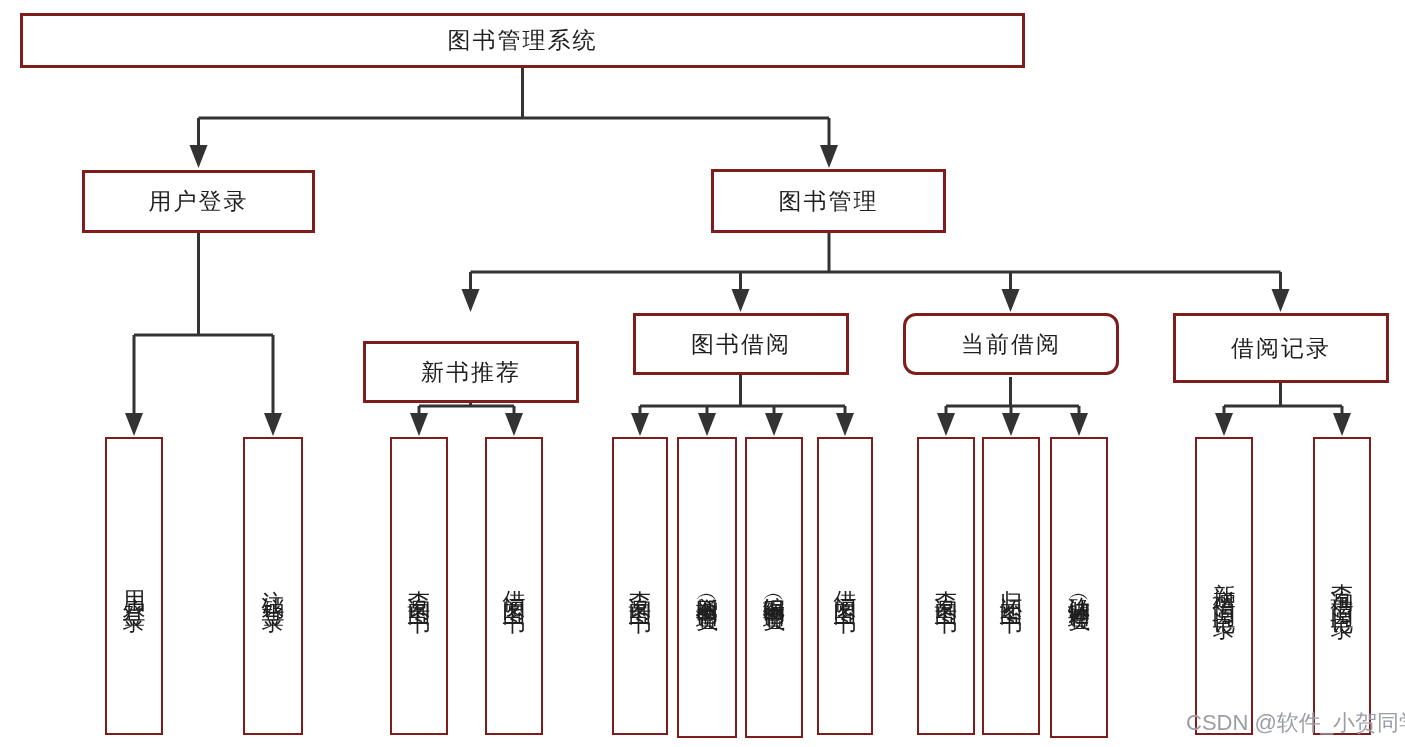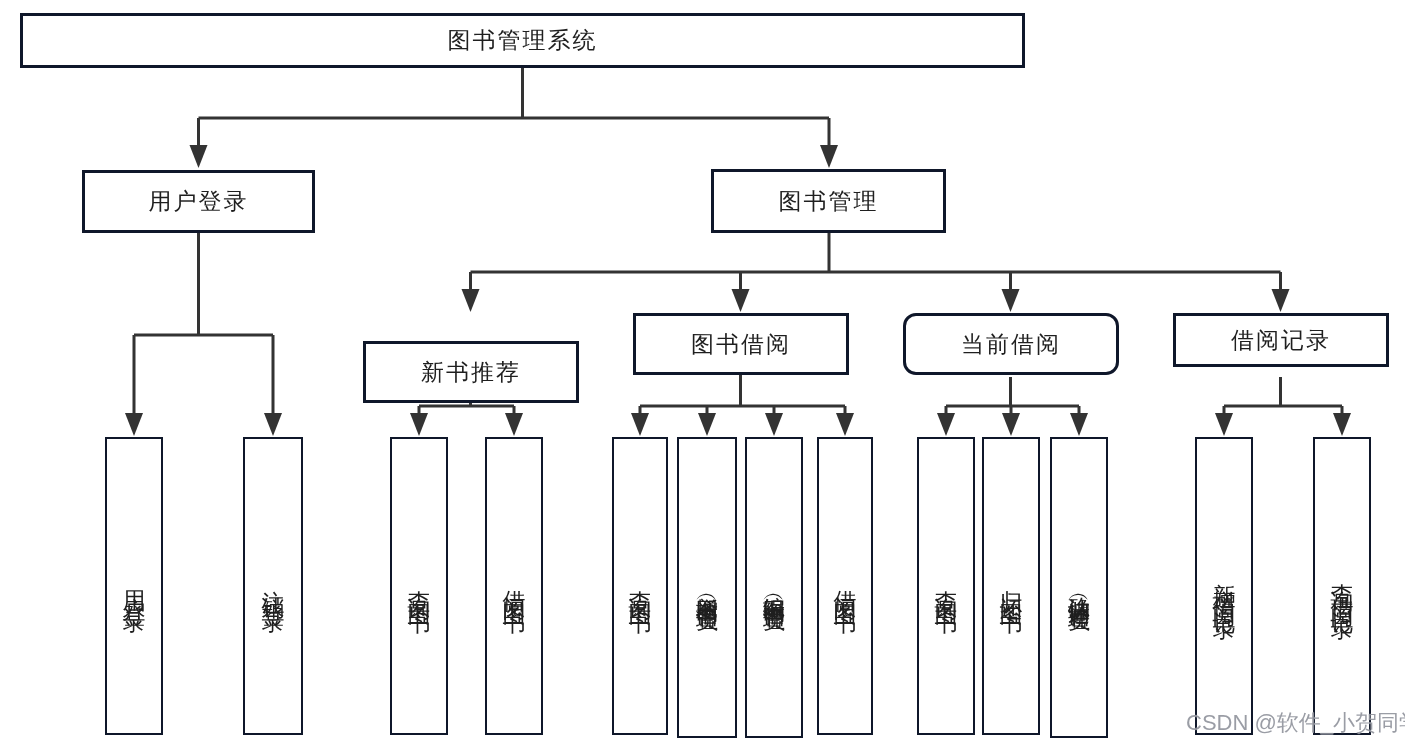--- a/index.html
+++ b/index.html
@@ -2,21 +2,21 @@
 <html><head>
 <meta charset="utf-8">
 <style>
   html,body{margin:0;padding:0;background:#ffffff;}
   .stage{
     position:relative;width:1405px;height:747px;background:#ffffff;
     font-family:"Liberation Sans",sans-serif;color:#1f1f1f;overflow:hidden;
   }
   .lines{position:absolute;left:0;top:0;z-index:1;}
   .box{
-    position:absolute;background:#ffffff;border:3px solid #0f172a;
+    position:absolute;background:#ffffff;border:3px solid #7f1d1d;
     box-sizing:border-box;display:flex;align-items:center;justify-content:center;
     z-index:2;
   }
   .hd{font-size:23px;letter-spacing:2px;white-space:nowrap;}
   .col{border-width:2.5px;}
   .vt{
     writing-mode:vertical-rl;text-orientation:mixed;
     font-size:23px;letter-spacing:7px;line-height:1;white-space:nowrap;
   }
   .vt.long{letter-spacing:2px;font-size:22px;}
@@ -72,21 +72,21 @@
   </svg>
 
   <div class="box hd" style="left:20px;top:13px;width:1005px;height:55px;">图书管理系统</div>
 
   <div class="box hd" style="left:82px;top:170px;width:233px;height:63px;">用户登录</div>
   <div class="box hd" style="left:711px;top:169px;width:235px;height:64px;">图书管理</div>
 
   <div class="box hd" style="left:363px;top:313px;width:216px;height:62px;margin-top:28px;">新书推荐</div>
   <div class="box hd" style="left:633px;top:313px;width:216px;height:62px;">图书借阅</div>
   <div class="box hd" style="left:903px;top:313px;width:216px;height:62px;border-radius:13px;">当前借阅</div>
-  <div class="box hd" style="left:1173px;top:313px;width:216px;height:54px;">借阅记录</div>
+  <div class="box hd" style="left:1173px;top:313px;width:216px;height:70px;">借阅记录</div>
 
   <div class="box col" style="left:105px;top:437px;width:58px;height:298px;">
     <span class="vt">用户登录</span>
   </div>
   <div class="box col" style="left:243px;top:437px;width:60px;height:298px;">
     <span class="vt">注销登录</span>
   </div>
 
   <div class="box col" style="left:390px;top:437px;width:58px;height:298px;">
     <span class="vt">查询图书</span>

